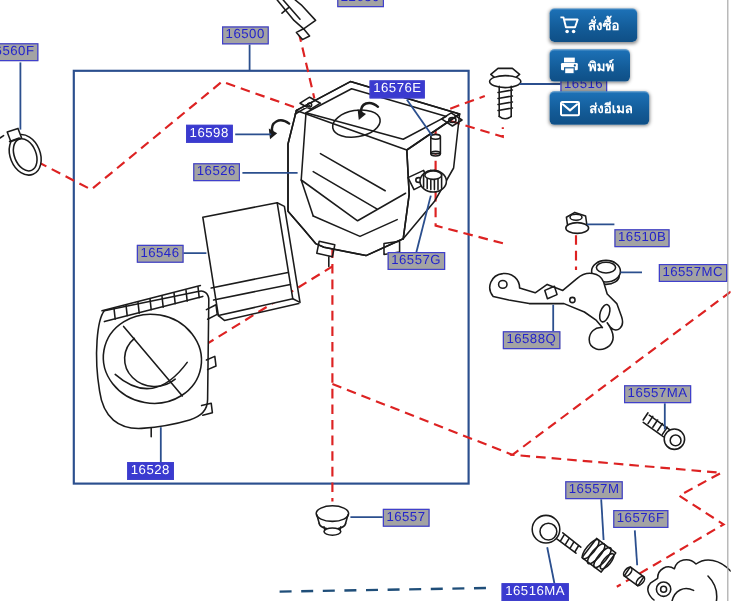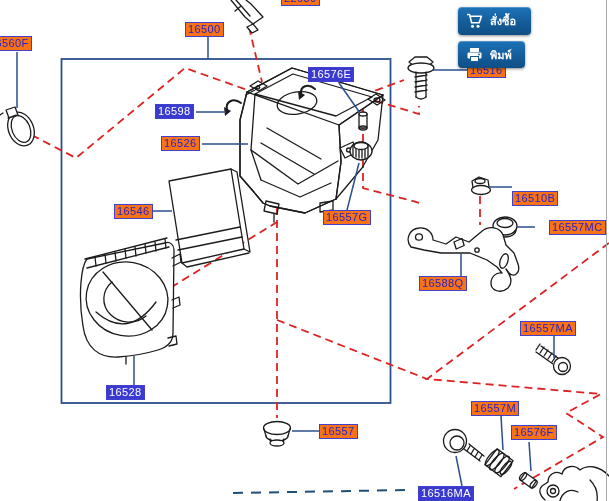--- a/index.html
+++ b/index.html
@@ -2,21 +2,21 @@
 <html style="--c-label_text: #2323cc; --c-label_border: #4040cc; --c-highlight_bg: #3a3ad0; --c-highlight_text: #ffffff; --c-line_blue: #2b4f8e; --c-red: #dd2222; --c-navy_dash: #1f4e79; --c-button_bg: #1565a5; --c-art: #1b1b1b; --c-page_edge: #a8a8a8;"><head>
 <meta charset="utf-8">
 <style>
   html,body{margin:0;padding:0;background:#fff;overflow:hidden;}
   #screen{position:relative;width:609px;height:501px;background:#fff;overflow:hidden;
           font-family:"Liberation Sans","DejaVu Sans",sans-serif;}
   #art{position:absolute;left:0;top:0;z-index:1;}
 
   
   .plabel{position:absolute;z-index:5;font-size:11px;line-height:13px;letter-spacing:.4px;
-          color:var(--c-label_text,#2323cc);background:#f97316;
+          color:var(--c-label_text,#2323cc);background:#a3a3a3;
           border:1px solid var(--c-label_border,#4040cc);padding:0 2px;white-space:nowrap;cursor:pointer;}
   .plabel.sel{background:var(--c-highlight_bg,#3a3ad0);color:var(--c-highlight_text,#fff);}
 
   
   .btn{position:absolute;z-index:10;display:flex;align-items:center;gap:7px;
        padding:0 8px;height:28px;border-radius:4px;box-sizing:border-box;
        background:linear-gradient(180deg,#1d72b8 0%,#135b97 60%,#0f4f86 100%);
        box-shadow:0 1px 3px rgba(0,0,0,.45), inset 0 1px 0 rgba(255,255,255,.25);
        color:#fff;font-size:11px;font-weight:bold;cursor:pointer;overflow:hidden;}
   .btn svg{flex:0 0 auto;}
@@ -256,15 +256,22 @@
   <div class="btn" style="left:458px;top:41px;width:67px;height:27px;">
     <svg width="17" height="16" viewBox="0 0 17 16">
       <rect x="4" y="1" width="9" height="4" fill="#fff"></rect>
       <rect x="1.5" y="5.5" width="14" height="6" rx="1" fill="#fff"></rect>
       <rect x="4.5" y="9.5" width="8" height="5" fill="#fff" stroke="#135b97" stroke-width="1"></rect>
       <circle cx="13" cy="7.5" r="0.9" fill="#135b97"></circle>
     </svg>
     <span>พิมพ์</span>
   </div>
 
+  <div class="btn" style="left:458px;top:76px;width:83px;">
+    <svg width="18" height="15" viewBox="0 0 18 15">
+      <rect x="1.5" y="2" width="15" height="11" rx="1" stroke="#fff" stroke-width="1.7" fill="none"></rect>
+      <path d="M2.5,3.5 L9,9 L15.5,3.5" stroke="#fff" stroke-width="1.7" fill="none" stroke-linejoin="round"></path>
+    </svg>
+    <span>ส่งอีเมล</span>
+  </div>
 
   <div class="page-edge"></div>
 </div>
 
 </body></html>

